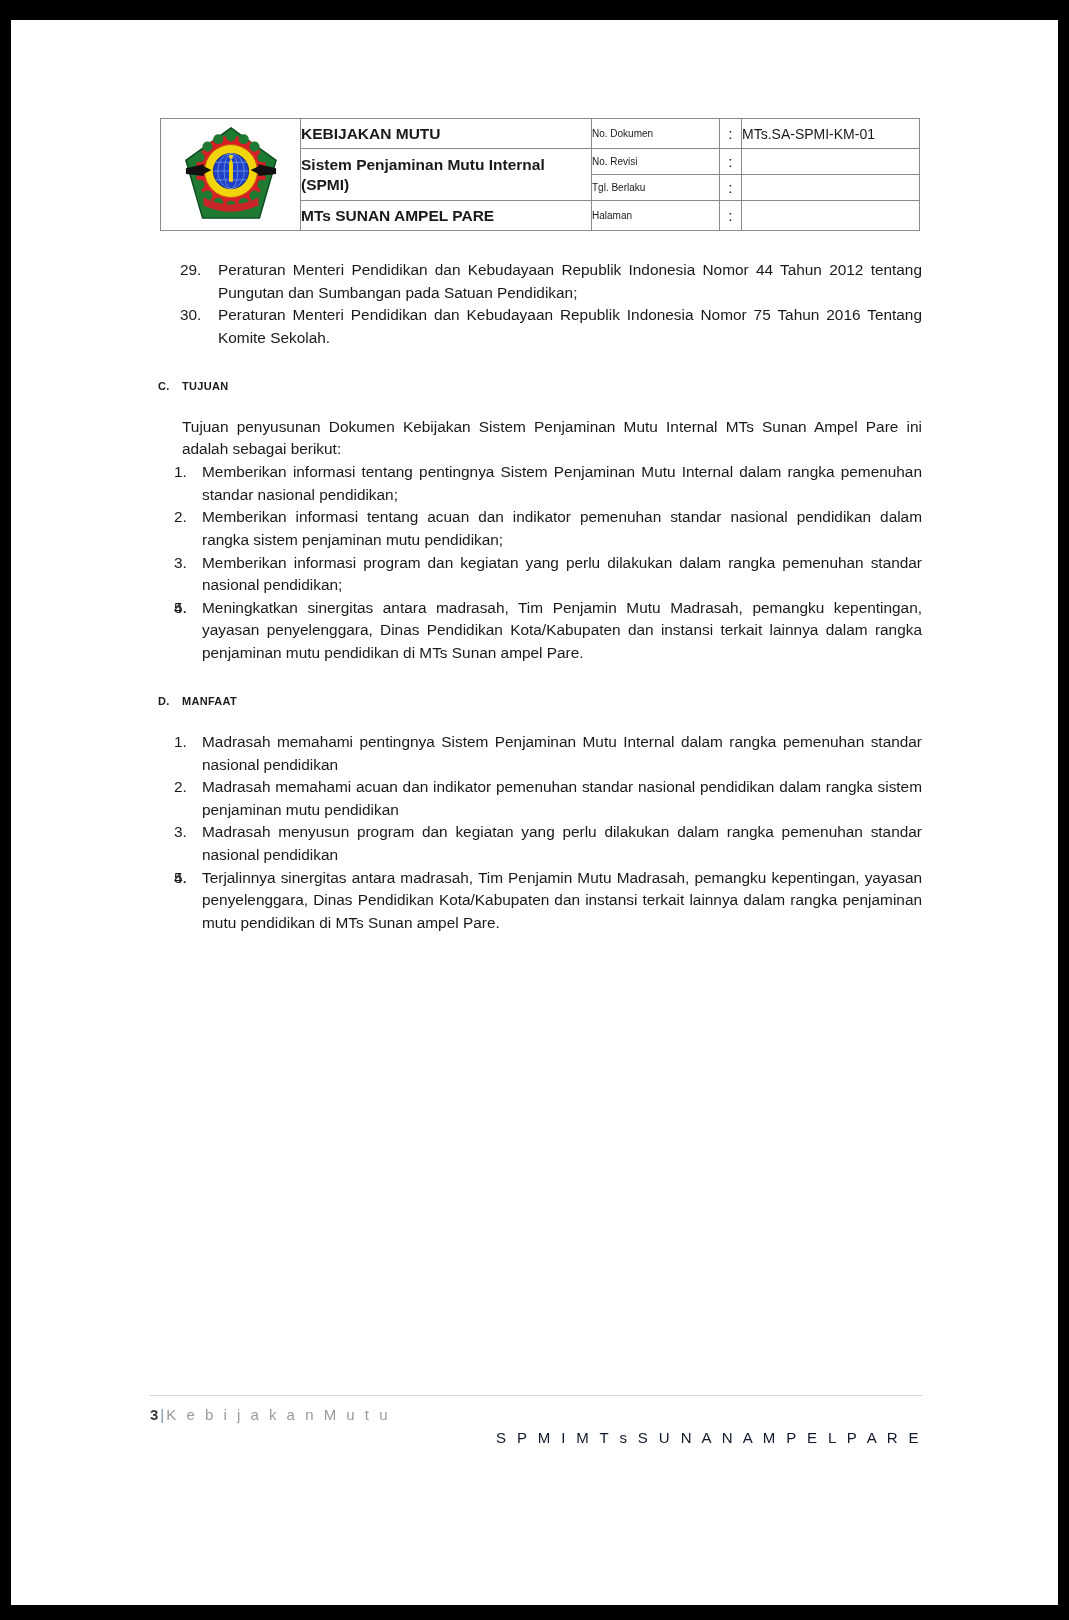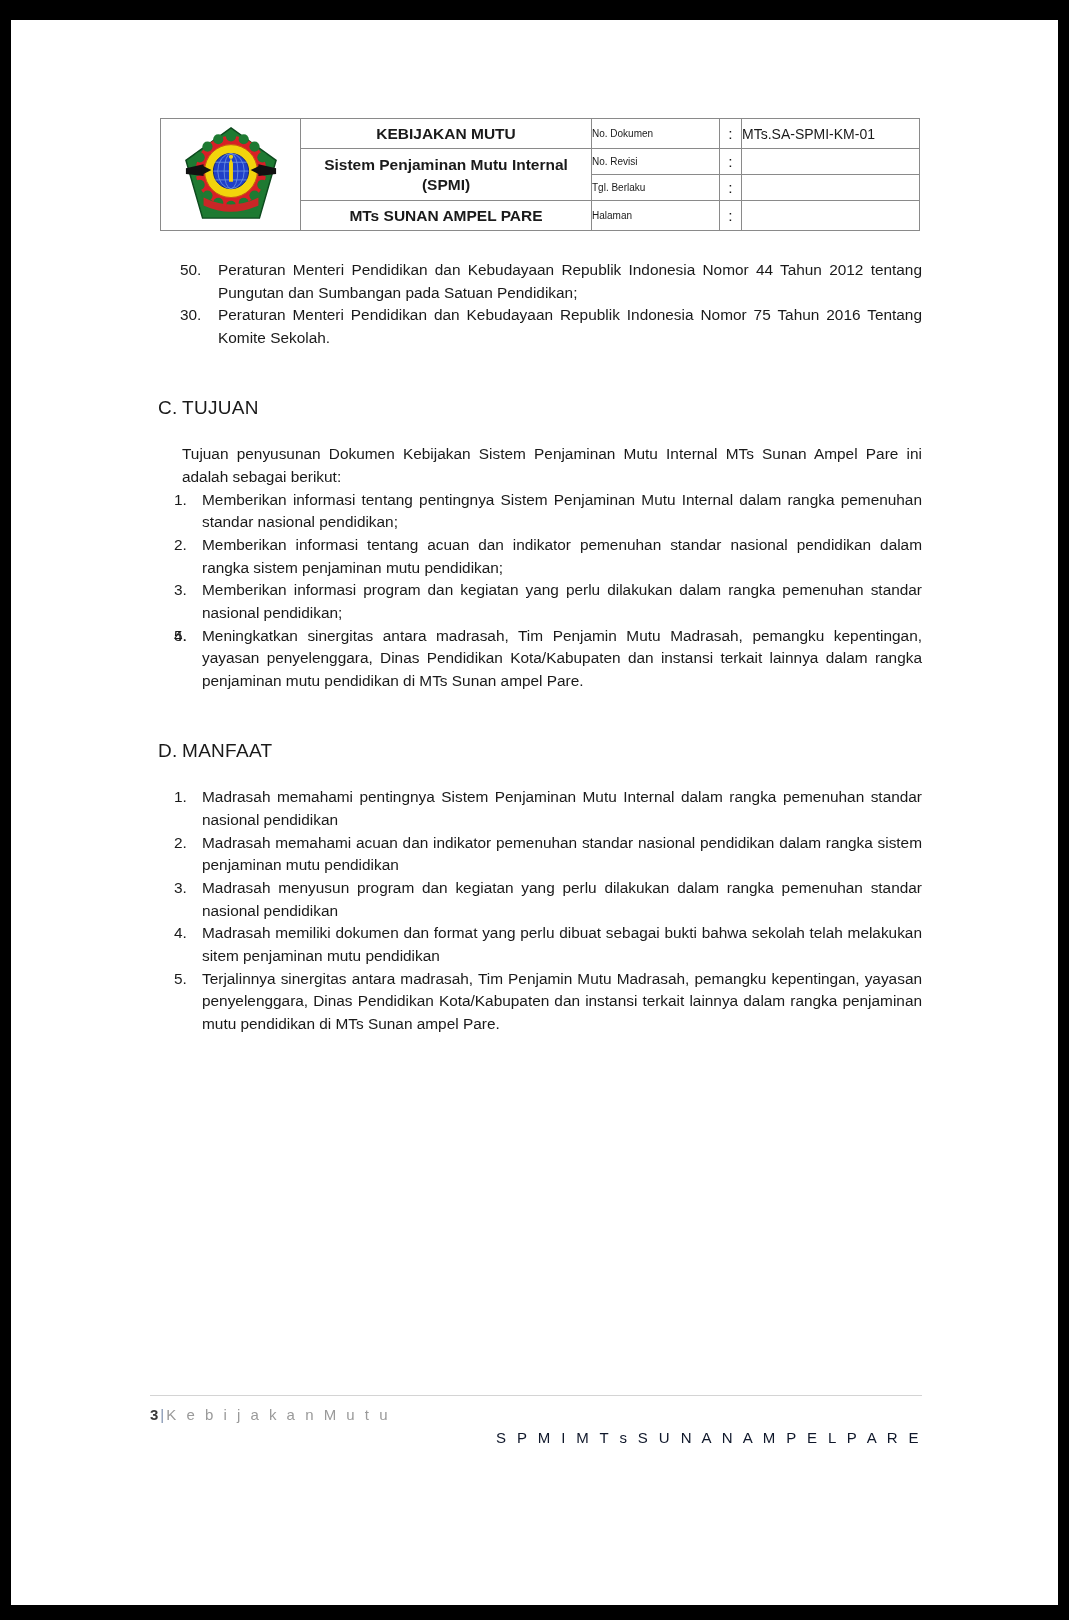--- a/index.html
+++ b/index.html
@@ -52,21 +52,21 @@
     vertical-align: middle;
     color: #1a1a1a;
   }
   .logo-cell {
     width: 140px;
     text-align: center;
     padding: 4px 0;
   }
   .title-cell {
     width: 291px;
-    text-align: center;
+    text-align: left;
     font-weight: bold;
     font-size: 15.5px;
     padding: 5px 8px;
     line-height: 1.25;
   }
   .title-cell.row1 { height: 30px; }
   .title-cell.row2 { height: 52px; }
   .title-cell.row3 { height: 30px; }
   .label-cell {
     width: 128px;
@@ -119,24 +119,24 @@
     text-align: left;
   }
   ol.numlist.cont-list > li {
     padding-left: 68px;
   }
   ol.numlist.cont-list > li .num {
     left: 30px;
   }
 
   .section-head {
-    margin-top: 44px;
+    margin-top: 28px;
     margin-bottom: 22px;
-    font-weight: normal;
-    font-size: 19px;
+    font-weight: bold;
+    font-size: 11px;
     padding-left: 8px;
     letter-spacing: 0.3px;
   }
   .section-head .sec-letter {
     display: inline-block;
     width: 24px;
   }
   .intro-para {
     padding-left: 32px;
     padding-right: 0;
@@ -266,21 +266,21 @@
             <td class="label-cell">Halaman</td>
             <td class="colon-cell">:</td>
             <td class="value-cell"></td>
           </tr>
         </tbody>
       </table>
 
       <div class="doc-body">
 
         <ol class="numlist cont-list" id="cont-list">
-            <li><span class="num">50.</span><span>Peraturan Menteri Pendidikan dan Kebudayaan Republik Indonesia Nomor 44 Tahun 2012 tentang Pungutan dan Sumbangan pada Satuan Pendidikan;</span></li>
+            <li><span class="num">29.</span><span>Peraturan Menteri Pendidikan dan Kebudayaan Republik Indonesia Nomor 44 Tahun 2012 tentang Pungutan dan Sumbangan pada Satuan Pendidikan;</span></li>
             <li><span class="num">30.</span><span>Peraturan Menteri Pendidikan dan Kebudayaan Republik Indonesia Nomor 75 Tahun 2016 Tentang Komite Sekolah.</span></li>
           </ol>
 
         <div class="section-head">
           <span class="sec-letter">C.</span><span>TUJUAN</span>
         </div>
         <p class="intro-para">Tujuan penyusunan Dokumen Kebijakan Sistem Penjaminan Mutu Internal MTs Sunan Ampel Pare ini adalah sebagai berikut:</p>
         <ol class="numlist" id="list-c">
             <li><span class="num">1.</span><span>Memberikan informasi tentang pentingnya Sistem Penjaminan Mutu Internal dalam rangka pemenuhan standar nasional pendidikan;</span></li>
             <li><span class="num">2.</span><span>Memberikan informasi tentang acuan dan indikator pemenuhan standar nasional pendidikan dalam rangka sistem penjaminan mutu pendidikan;</span></li>
@@ -289,21 +289,21 @@
             <li><span class="num">5.</span><span>Meningkatkan sinergitas antara madrasah, Tim Penjamin Mutu Madrasah, pemangku kepentingan, yayasan penyelenggara, Dinas Pendidikan Kota/Kabupaten dan instansi terkait lainnya dalam rangka penjaminan mutu pendidikan di MTs Sunan ampel Pare.</span></li>
           </ol>
 
         <div class="section-head">
           <span class="sec-letter">D.</span><span>MANFAAT</span>
         </div>
         <ol class="numlist" id="list-d">
             <li><span class="num">1.</span><span>Madrasah memahami pentingnya Sistem Penjaminan Mutu Internal dalam rangka pemenuhan standar nasional pendidikan</span></li>
             <li><span class="num">2.</span><span>Madrasah memahami acuan dan indikator pemenuhan standar nasional pendidikan dalam rangka sistem penjaminan mutu pendidikan</span></li>
             <li><span class="num">3.</span><span>Madrasah menyusun program dan kegiatan yang perlu dilakukan dalam rangka pemenuhan standar nasional pendidikan</span></li>
-            <li><span class="num">4.</span><span>Madrasah memiliki dokumen dan format yang perlu dibuat sebagai bukti bahwa sekolah telah melakukan sitem penjaminan mutu pendidikan</span></li>
+            <li><span class="num">4.</span></li>
             <li><span class="num">5.</span><span>Terjalinnya sinergitas antara madrasah, Tim Penjamin Mutu Madrasah, pemangku kepentingan, yayasan penyelenggara, Dinas Pendidikan Kota/Kabupaten dan instansi terkait lainnya dalam rangka penjaminan mutu pendidikan di MTs Sunan ampel Pare.</span></li>
           </ol>
 
       </div>
     </div>
 
     <div class="footer">
       <hr class="footer-rule">
       <div class="footer-line1"><span class="pagenum">3</span><span class="sep">|</span><span>K e b i j a k a n   M u t u</span></div>
       <div class="footer-line2">S P M I   M T s   S U N A N   A M P E L   P A R E</div>

